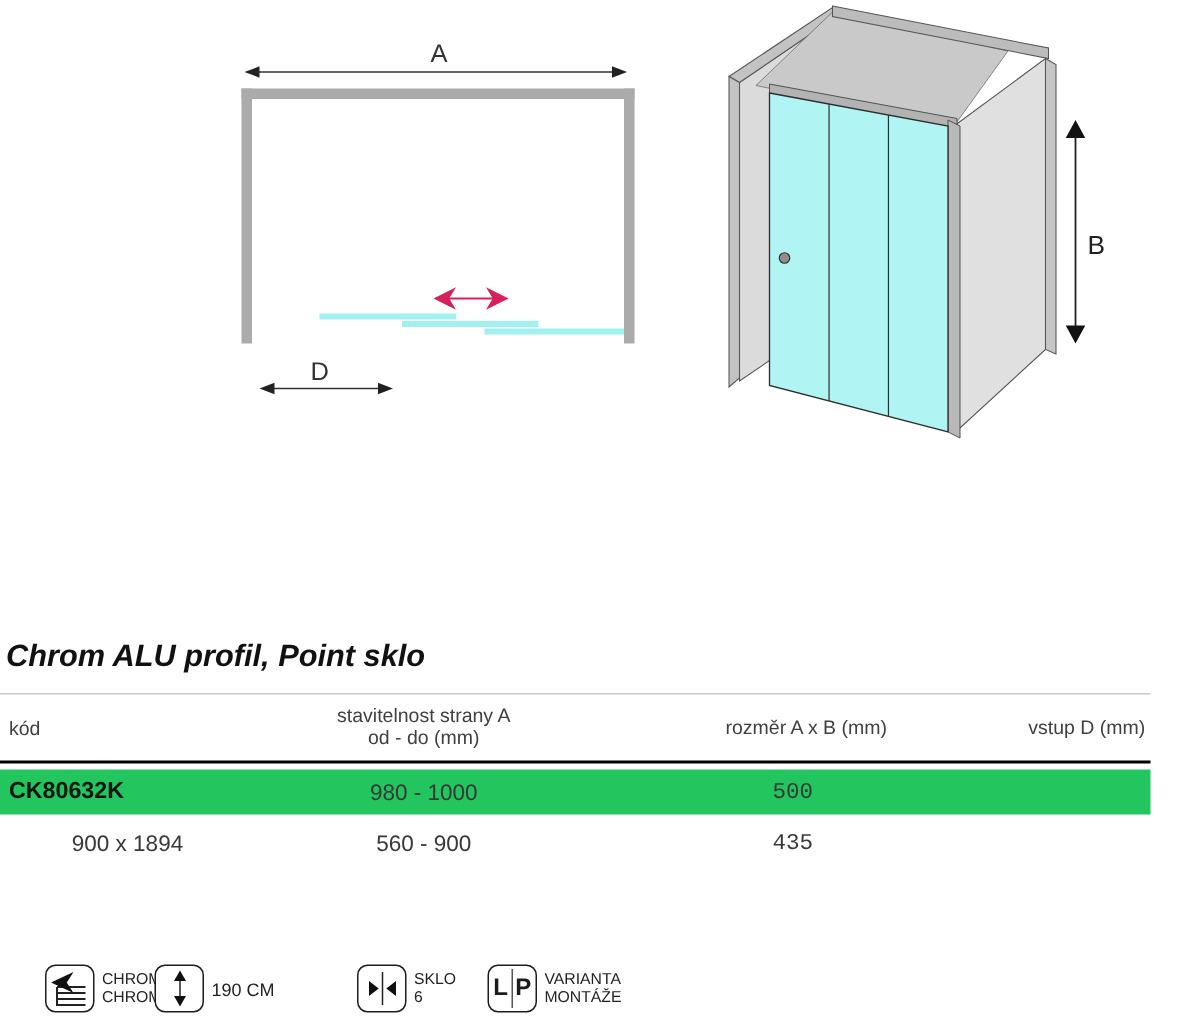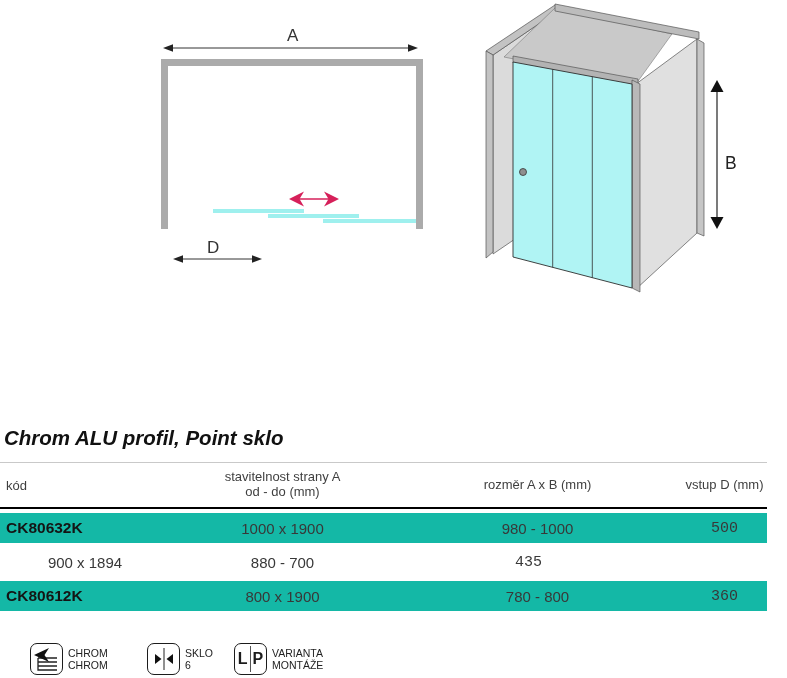--- a/index.html
+++ b/index.html
@@ -17,21 +17,21 @@
   
   #spec-table{position:absolute;left:0;top:462px;width:767px;}
   .thead{display:grid;grid-template-columns:170px 225px 285px 107px;align-items:center;
          height:44px;border-top:1px solid #c9c9c9;border-bottom:2px solid #000;
          font-size:13px;color:#3f3f3f;}
   .thead .h1{padding-left:6px;text-align:left;}
   .thead .hc{text-align:center;line-height:1.15;}
   .thead .h4{text-align:center;padding-right:18px;}
   .trow{display:grid;grid-template-columns:170px 225px 285px 107px;align-items:center;
         height:30px;margin-top:4px;font-size:15px;color:#383838;}
-  .trow.stripe{background:#14b8a6;}
+  .trow.stripe{background:#22c55e;}
   .trow .c1{padding-left:6px;font-weight:bold;font-size:15.5px;color:#141414;}
   .trow .cc{text-align:center;}
   .trow .c4{text-align:center;padding-right:18px;font-family:Liberation Mono, monospace;}
 
   
   #features{position:absolute;left:30px;top:643px;display:flex;}
   .feature{display:flex;align-items:flex-start;}
   .f1{width:73px;} .f2{width:91px;} .f3{width:87px;padding-left:44px;}
   .fbox{width:31px;height:30px;border:1.7px solid #1c1c1c;border-radius:7px;flex:0 0 auto;
         display:flex;align-items:center;justify-content:center;background:#fff;}
@@ -125,52 +125,55 @@
       <div class="hc">
         <div>stavitelnost strany A</div>
         <div>od - do (mm)</div>
       </div>
       <div class="hc">rozměr A x B (mm)</div>
       <div class="hc h4">vstup D (mm)</div>
     </div>
 
     <div class="trow stripe">
       <div class="c1">CK80632K</div>
-      <div class="cc">1000 x 1900</div>
       <div class="cc">980 - 1000</div>
       <div class="cc c4">500</div>
     </div>
     <div class="trow">
       <div class="cc">900 x 1894</div>
-      <div class="cc">880 - 700</div>
+      <div class="cc">560 - 900</div>
       <div class="cc c4">435</div>
-    </div>
-    <div class="trow stripe">
-      <div class="c1">CK80612K</div>
-      <div class="cc">800 x 1900</div>
-      <div class="cc">780 - 800</div>
-      <div class="cc c4">360</div>
     </div>
   </div>
 
   <div id="features">
 
     <div class="feature f1">
       <div class="fbox">
         <svg width="27" height="26" viewBox="0 0 27 26">
           <path d="M5,12 h19 M5,16 h19 M5,20 h19 M5,12 v12 h19" fill="none" stroke="#222" stroke-width="1.3"></path>
           <polygon points="1,9 16,2 11.5,9 16,16" fill="#111"></polygon>
         </svg>
       </div>
       <div class="flabel">
         <div>CHROM</div>
         <div>CHROM</div>
       </div>
     </div>
 
+    <div class="feature f2">
+      <div class="fbox">
+        <svg width="18" height="26" viewBox="0 0 18 26">
+          <line x1="9" y1="5" x2="9" y2="21" stroke="#222" stroke-width="1"></line>
+          <polygon points="9,1 5,8 13,8" fill="#111"></polygon>
+          <polygon points="9,25 5,18 13,18" fill="#111"></polygon>
+        </svg>
+      </div>
+      <div class="flabel single">190 CM</div>
+    </div>
 
     <div class="feature f3">
       <div class="fbox">
         <svg width="22" height="26" viewBox="0 0 22 26">
           <line x1="11" y1="2" x2="11" y2="24" stroke="#222" stroke-width="1"></line>
           <polygon points="2,8 2,18 8.5,13" fill="#111"></polygon>
           <polygon points="20,8 20,18 13.5,13" fill="#111"></polygon>
         </svg>
       </div>
       <div class="flabel">

